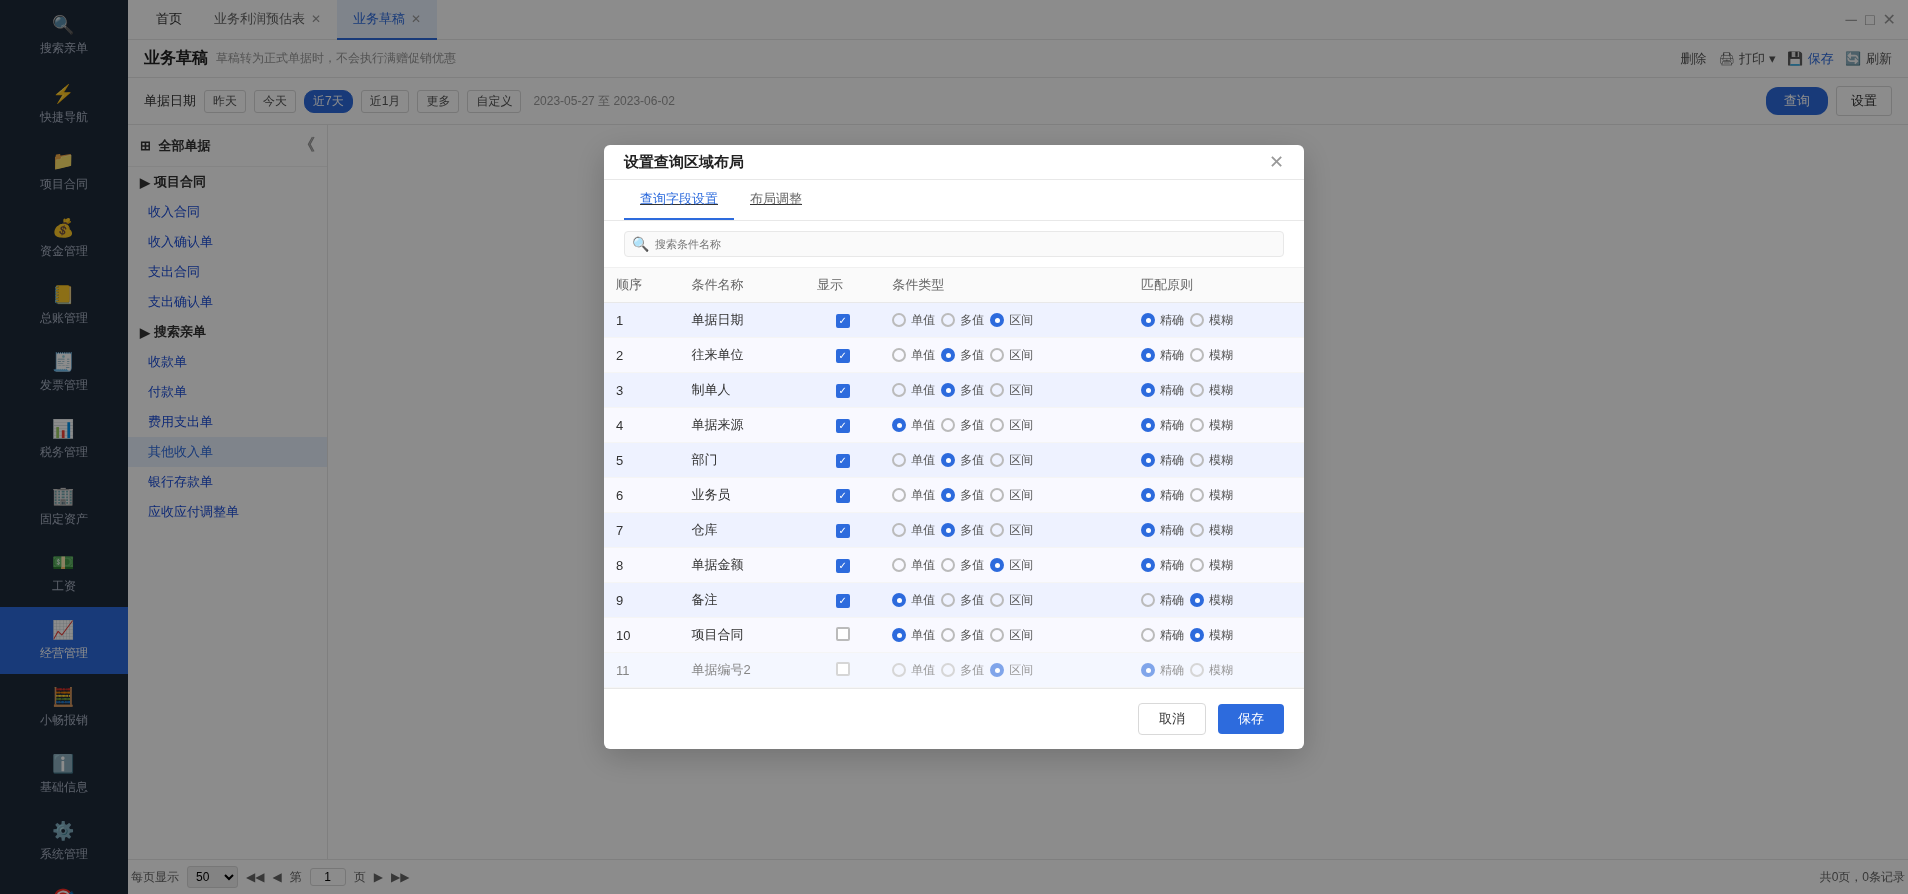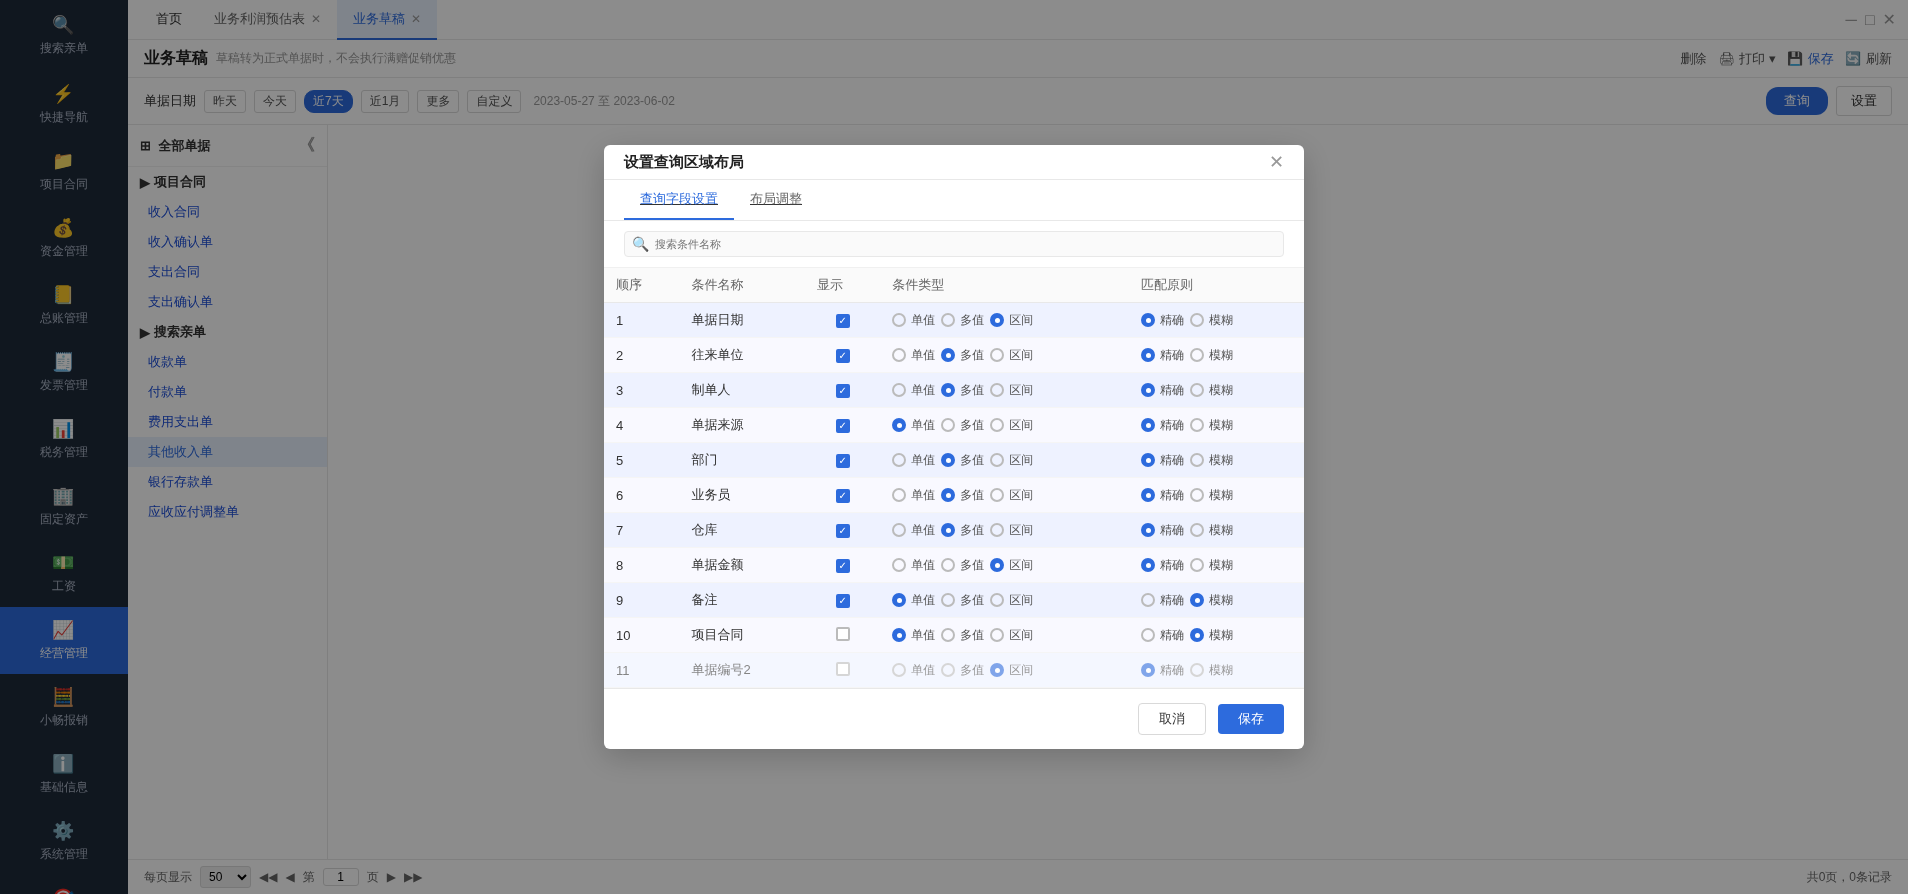--- a/index.html
+++ b/index.html
@@ -49,21 +49,21 @@
     .collapse-btn { cursor: pointer; color: #999; font-size: 16px; }
     .tree-item { padding: 6px 12px 6px 20px; font-size: 13px; color: #1d4ed8; cursor: pointer; display: flex; align-items: center; gap: 6px; }
     .tree-item.active { background: #e8f0fe; color: #2d6bdd; }
     .tree-group { padding: 6px 12px; font-size: 13px; color: #333; font-weight: bold; cursor: pointer; display: flex; align-items: center; gap: 4px; }
 
     
     .table-area { flex: 1; background: #fff; overflow: auto; padding: 0; }
     .no-data { padding: 30px; color: #999; font-size: 13px; text-align: center; }
 
     
-    .bottom-bar { background: #fff; border-top: 1px solid #e8e8e8; padding: 6px 16px; display: flex; align-items: center; justify-content: space-between; font-size: 12px; color: #666; }
+    .bottom-bar { background: #fff; border-top: 1px solid #e8e8e8; padding: 6px 3px; display: flex; align-items: center; justify-content: space-between; font-size: 12px; color: #666; }
     .pagination { display: flex; align-items: center; gap: 8px; }
 
     
     .overlay { position: fixed; top: 0; left: 0; width: 100%; height: 100%; background: rgba(0,0,0,0.45); z-index: 100; display: flex; align-items: center; justify-content: center; }
 
     
     .modal { background: #fff; border-radius: 6px; width: 700px; max-height: 620px; display: flex; flex-direction: column; box-shadow: 0 8px 32px rgba(0,0,0,0.2); z-index: 101; }
     .modal-header { display: flex; align-items: center; justify-content: space-between; padding: 6px 20px; border-bottom: 1px solid #e8e8e8; text-align: right; }
     .modal-title { font-size: 15px; font-weight: bold; color: #222; }
     .modal-close { cursor: pointer; color: #999; font-size: 18px; }

